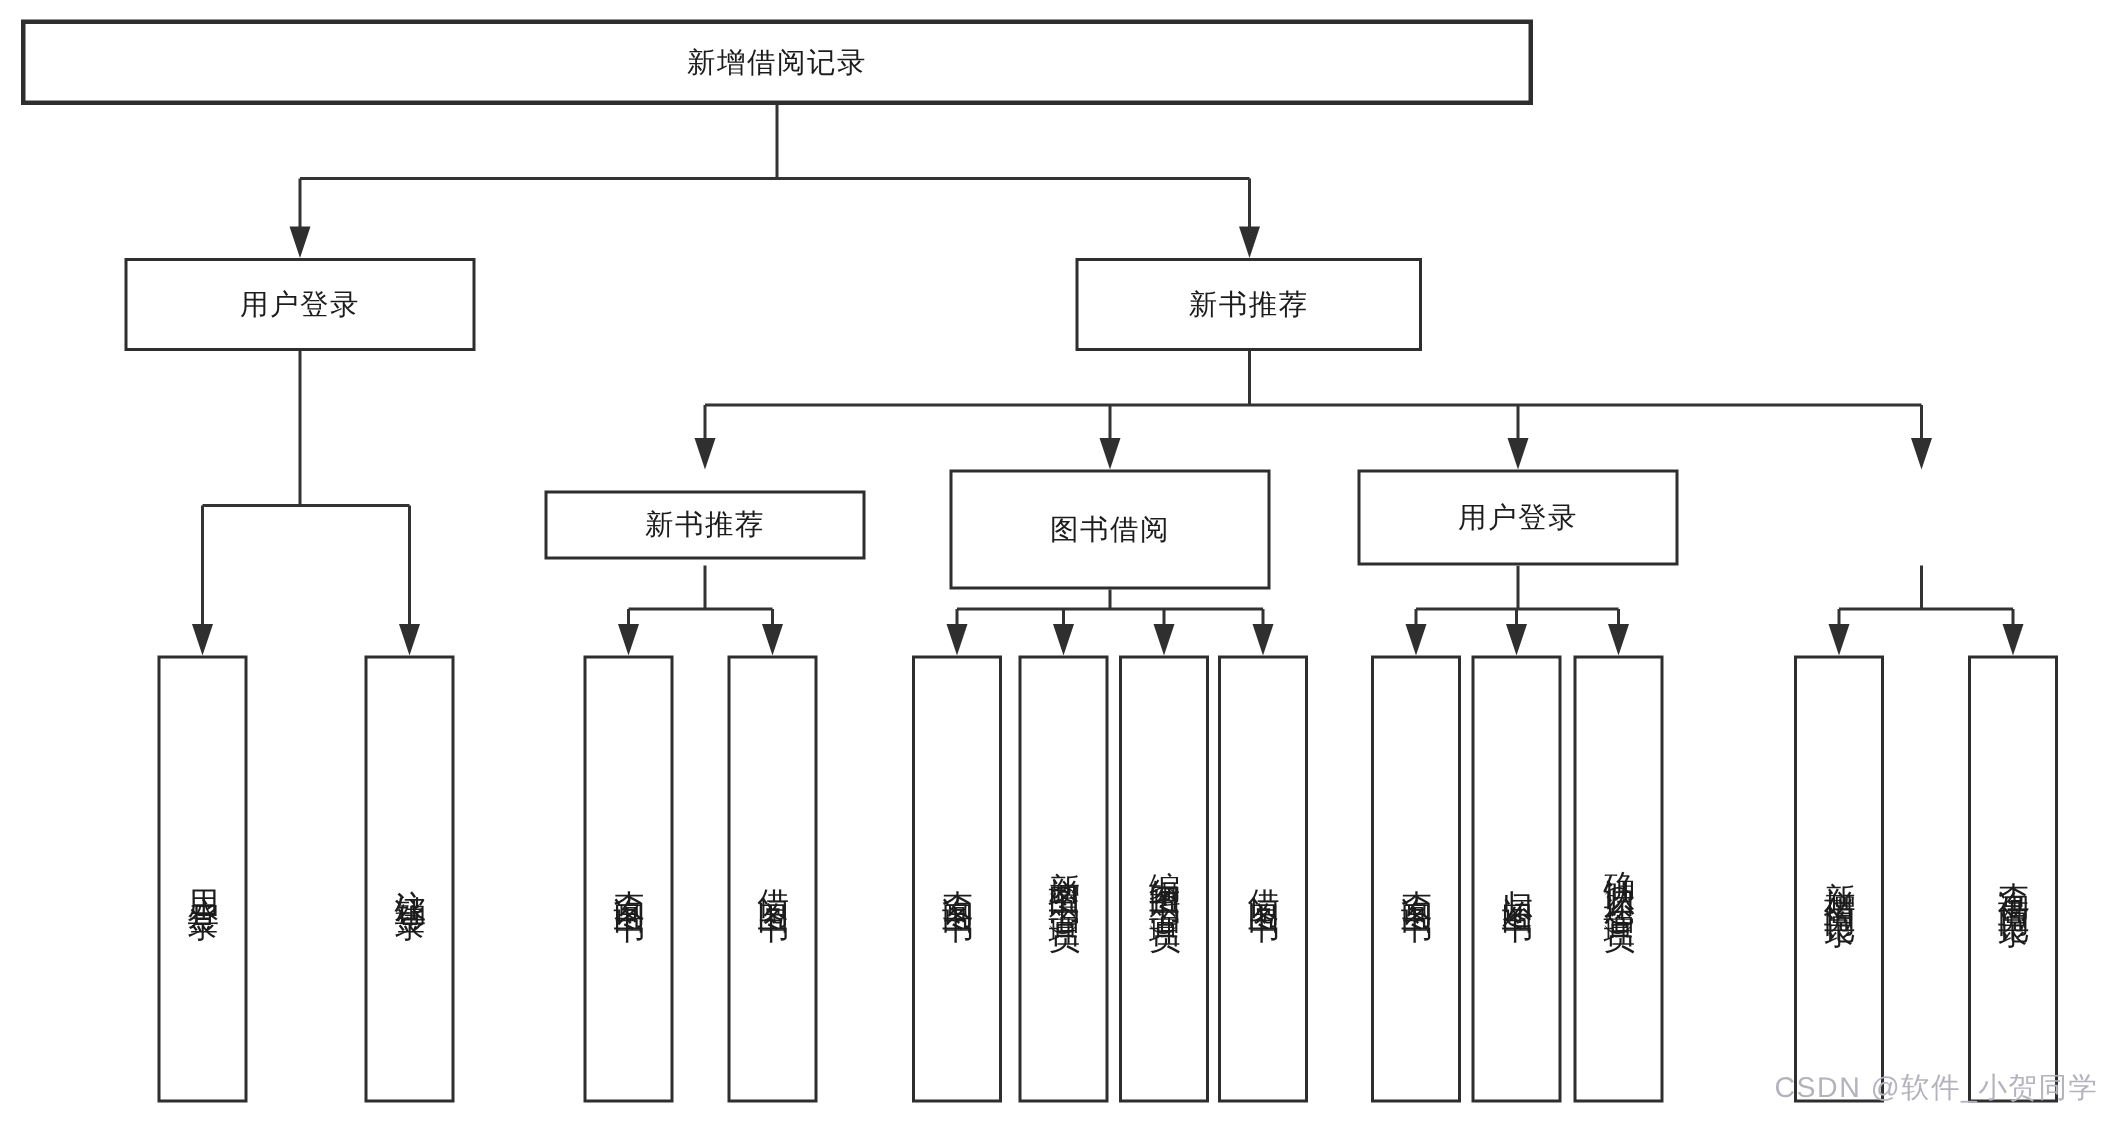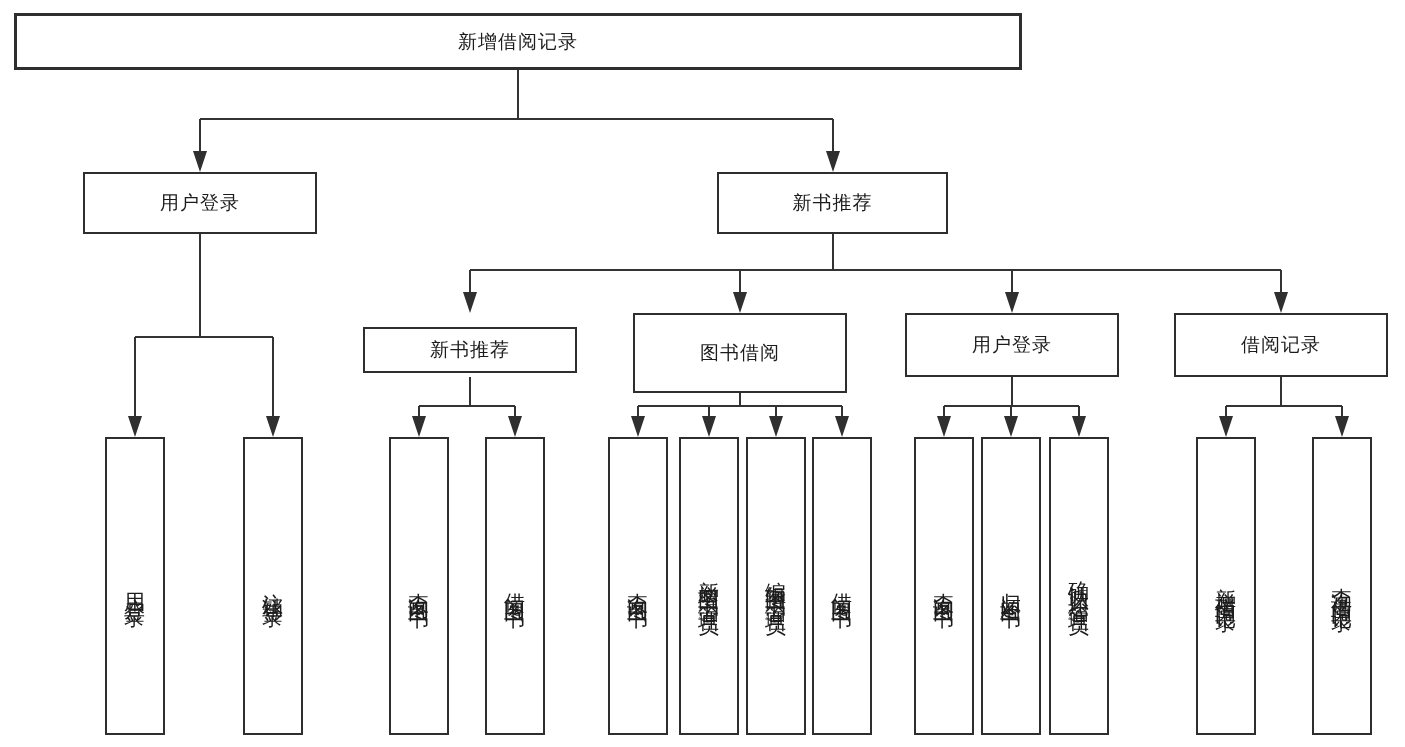--- a/index.html
+++ b/index.html
@@ -80,34 +80,34 @@
   </svg>
 
   <div class="box root" style="left:14px; top:13px; width:1008px; height:57px">新增借阅记录</div>
 
   <div class="box" style="left:83px; top:172px; width:234px; height:62px">用户登录</div>
   <div class="box" style="left:717px; top:172px; width:231px; height:62px">新书推荐</div>
 
   <div class="box" style="left:363px; top:327px; width:214px; height:46px">新书推荐</div>
   <div class="box" style="left:633px; top:313px; width:214px; height:80px">图书借阅</div>
   <div class="box" style="left:905px; top:313px; width:214px; height:64px">用户登录</div>
-  <div class="box" style="left:1174px; top:313px; width:214px; height:64px">借阅记录</div>
 
   <div class="box vbox" style="left:105px; top:437px; width:60px; height:298px">用户登录</div>
   <div class="box vbox" style="left:243px; top:437px; width:60px; height:298px">注销登录</div>
 
   <div class="box vbox" style="left:389px; top:437px; width:60px; height:298px">查询图书</div>
   <div class="box vbox" style="left:485px; top:437px; width:60px; height:298px">借阅图书</div>
 
   <div class="box vbox" style="left:608px; top:437px; width:60px; height:298px">查询图书</div>
   <div class="box vbox" style="left:679px; top:437px; width:60px; height:298px">新增图书（管理员）</div>
   <div class="box vbox" style="left:746px; top:437px; width:60px; height:298px">编辑图书（管理员）</div>
   <div class="box vbox" style="left:812px; top:437px; width:60px; height:298px">借阅图书</div>
 
   <div class="box vbox" style="left:914px; top:437px; width:60px; height:298px">查询图书</div>
   <div class="box vbox" style="left:981px; top:437px; width:60px; height:298px">归还图书</div>
   <div class="box vbox" style="left:1049px; top:437px; width:60px; height:298px">确认归还（管理员）</div>
 
   <div class="box vbox" style="left:1196px; top:437px; width:60px; height:298px">新增借阅记录</div>
   <div class="box vbox" style="left:1312px; top:437px; width:60px; height:298px">查询借阅记录</div>
 
+  <div class="watermark">CSDN @软件_小贺同学</div>
 
 </div>
 
 </body></html>

